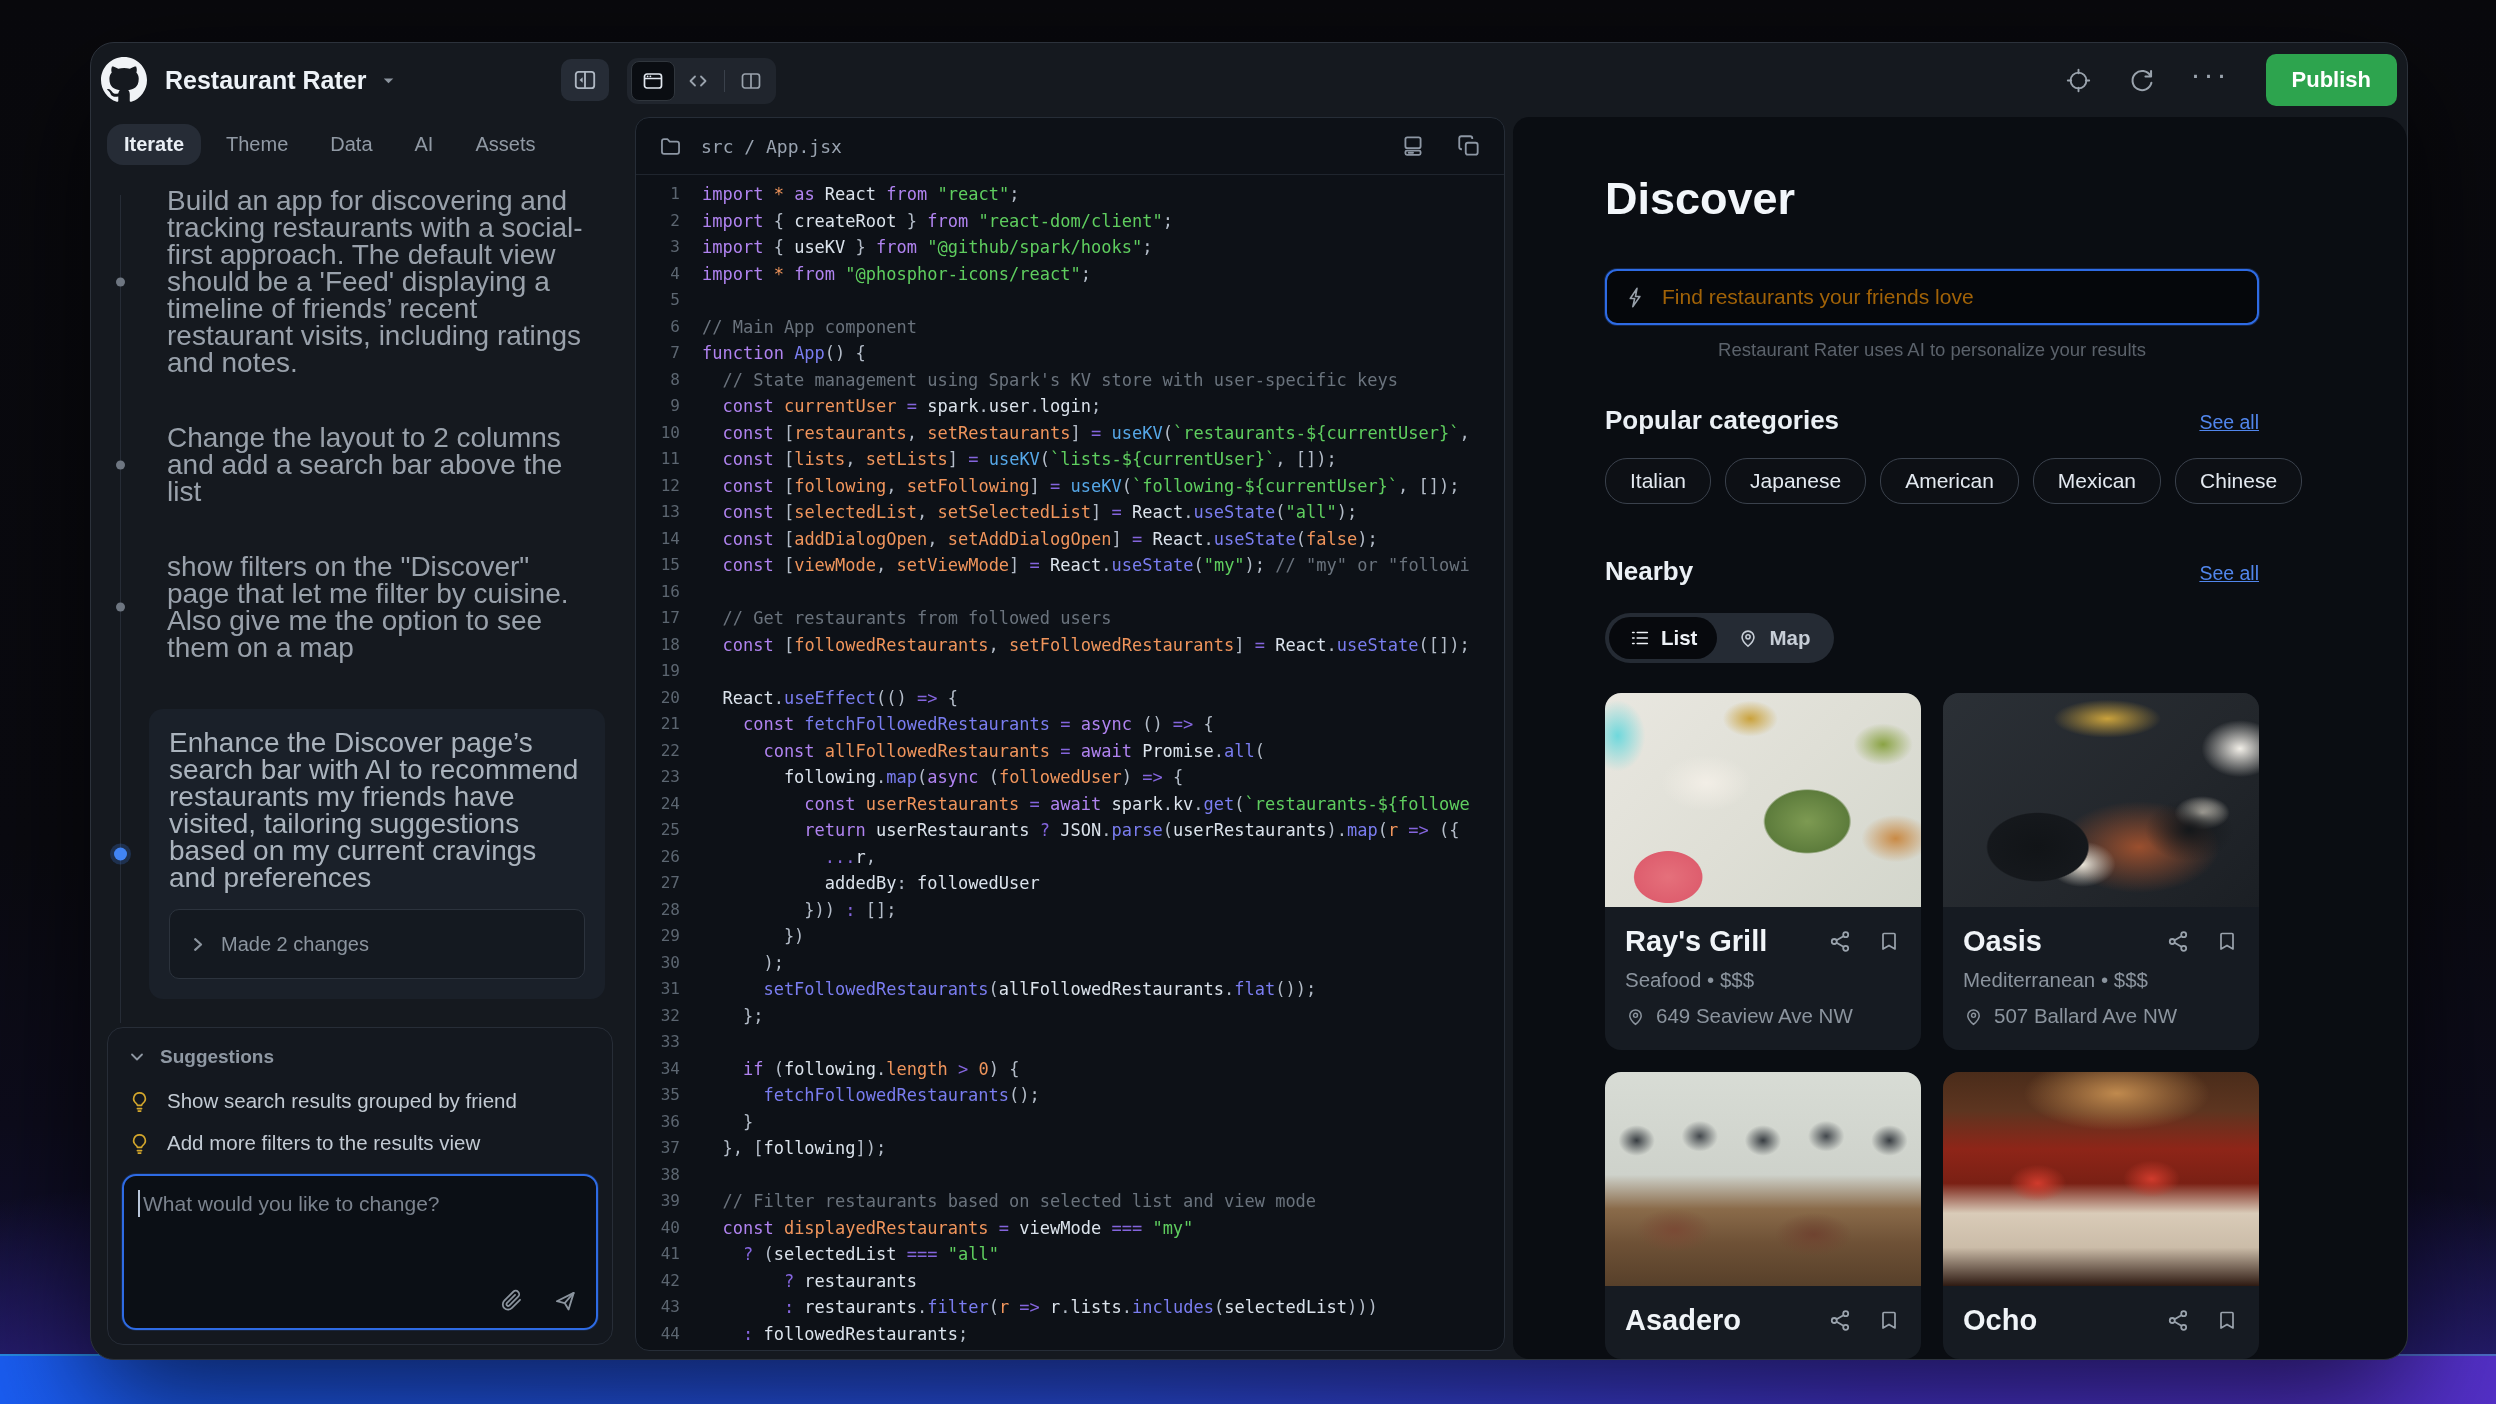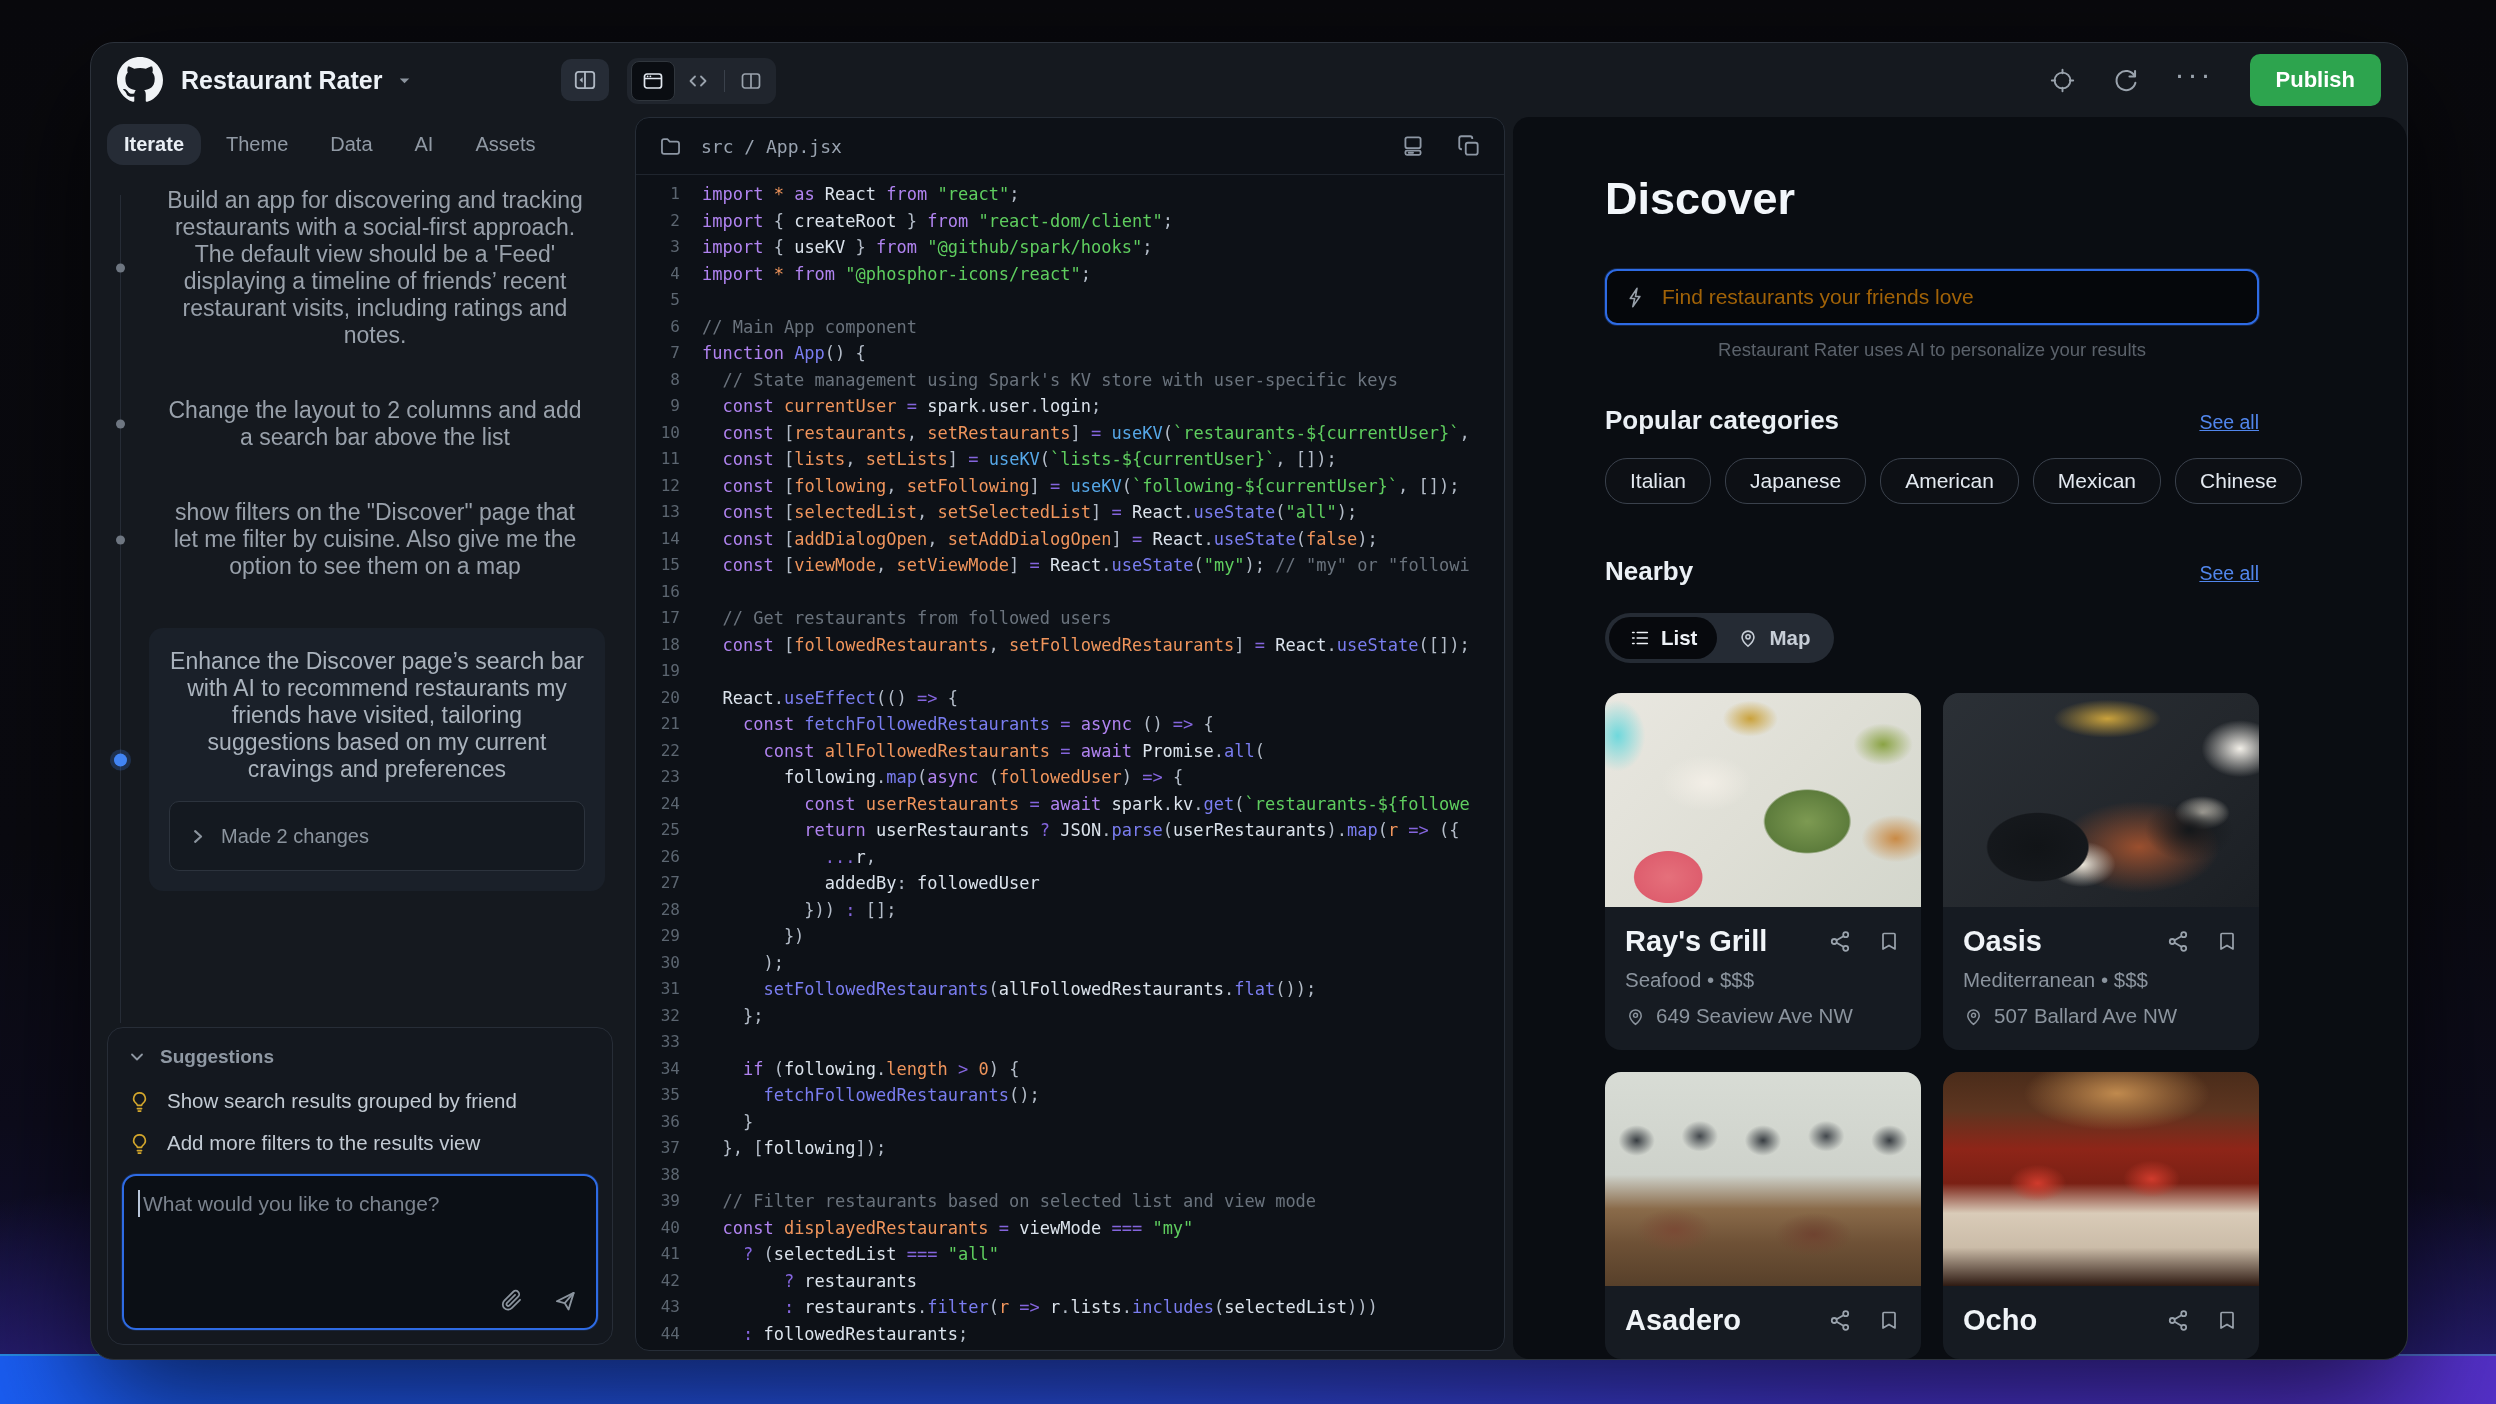--- a/index.html
+++ b/index.html
@@ -8,21 +8,21 @@
     background:
       radial-gradient(130% 60% at 50% 122%, #2b50e8 0%, #3b2fc0 32%, #2a1f7a 52%, rgba(16,14,40,0) 72%),
       linear-gradient(180deg,#09090d 0%,#0a0a10 60%,#0d0c1c 80%,#12103a 100%);}
   .page::after{content:"";position:absolute;left:0;right:0;bottom:0;height:50px;
       background:linear-gradient(90deg,#1a5df2 0%,#2b4fe6 45%,#4634cf 75%,#5430c8 100%);
       box-shadow:inset 0 2px 0 rgba(64,220,196,.35);}
   .window{position:absolute;left:90px;top:42px;width:2316px;height:1316px;background:var(--window-bg,#15191f);
       border:1px solid #2c323b;border-radius:24px;overflow:hidden;display:flex;flex-direction:column;
       box-shadow:0 40px 120px rgba(0,0,0,.65);z-index:2;}
   
-  .topbar{height:74px;flex:0 0 auto;display:flex;align-items:center;padding:0 26px;position:relative;}
+  .topbar{height:74px;flex:0 0 auto;display:flex;align-items:center;padding:0 10px;position:relative;}
   .gh-logo{width:46px;height:46px;color:#f0f3f6;flex:0 0 auto;}
   .app-title{font-size:25px;font-weight:700;color:#edf2f7;margin-left:18px;}
   .caret{color:#8b949e;margin-left:14px;display:flex;}
   .collapse-btn{position:absolute;left:470px;top:16px;width:48px;height:42px;background:#262c36;border-radius:10px;
       display:grid;place-items:center;color:#aeb7c2;}
   .view-switch{position:absolute;left:536px;top:15px;height:46px;background:#20252d;border-radius:11px;
       display:flex;align-items:center;padding:0 4px;gap:2px;}
   .vs-seg{width:42px;height:38px;border-radius:8px;display:grid;place-items:center;color:#9aa3ad;}
   .vs-seg.active{background:#0a0d12;color:#e2e8f0;border:1px solid #30363d;}
   .vs-div{width:1px;height:22px;background:#3a414b;margin:0 3px;}
@@ -36,21 +36,21 @@
   
   .sidebar{width:512px;flex:0 0 auto;display:flex;flex-direction:column;padding:0 0 14px 16px;}
   .tabs{display:flex;align-items:center;gap:8px;margin-top:4px;height:46px;flex:0 0 auto;}
   .tab{font-size:20px;color:#9099a4;padding:9px 17px;border-radius:16px;}
   .tab.active{background:#262c36;color:#e9eef4;font-weight:700;}
   .history{flex:1;margin-top:20px;position:relative;overflow:hidden;padding-right:8px;}
   .history::before{content:"";position:absolute;left:13px;top:8px;bottom:4px;width:1px;background:#262c36;}
   .h-item{position:relative;padding-left:60px;margin-bottom:48px;}
   .h-dot{position:absolute;left:9px;top:50%;transform:translateY(-50%);width:9px;height:9px;border-radius:50%;
       background:#6e7681;}
-  .h-text{font-size:23px;line-height:27px;color:#99a1ab;max-width:416px;text-align:center;}
+  .h-text{font-size:28px;line-height:27px;color:#99a1ab;max-width:416px;}
   .h-item.active{margin-left:42px;margin-right:6px;background:#1a2029;border-radius:14px;padding:20px 20px;}
   .h-item.active .h-dot{left:-35px;width:13px;height:13px;background:var(--active-dot,#4184f4);
       box-shadow:0 0 0 4px rgba(65,132,244,.22);}
   .h-item.active .h-text{color:#aab3bd;max-width:none;}
   .changes-btn{margin-top:18px;display:flex;align-items:center;gap:14px;height:52px;border:1px solid #2c333d;
       border-radius:10px;background:#141920;color:#8b949e;font-size:20px;padding:8px 18px;}
   
   .sugg-panel{margin-top:auto;border:1px solid #272d37;border-radius:16px;padding:16px 14px 14px;margin-right:6px;
       background:#14181f;flex:0 0 auto;}
   .sugg-head{display:flex;align-items:center;gap:14px;color:#8f98a3;font-size:19px;font-weight:600;padding:2px 6px 12px;}

